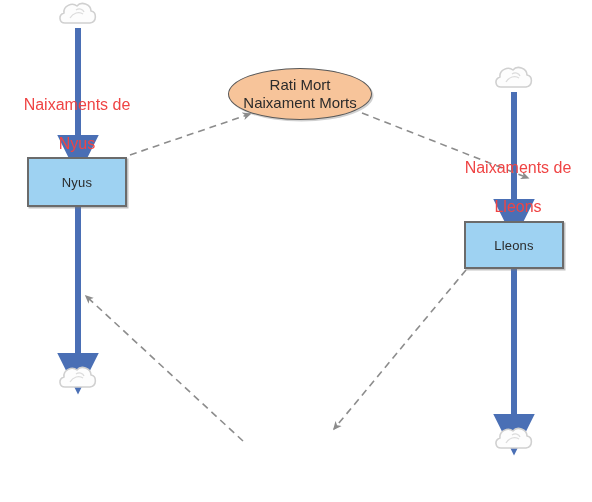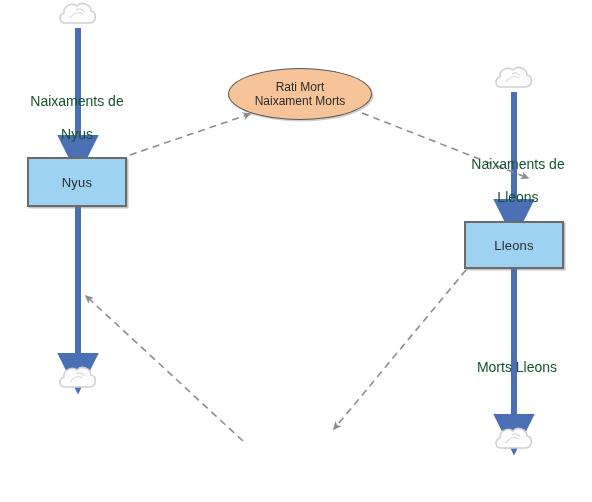--- a/index.html
+++ b/index.html
@@ -40,31 +40,31 @@
     position: absolute;
     box-sizing: border-box;
     background: #f7c49a;
     border: 1.6px solid #595959;
     border-radius: 50%;
     display: flex;
     align-items: center;
     justify-content: center;
     text-align: center;
     font-family: "Liberation Sans", sans-serif;
-    font-size: 12px;
+    font-size: 15px;
     line-height: 1.18;
     color: #2b2b2b;
     box-shadow: 1.5px 1.5px 0 rgba(120,120,120,0.35);
   }
   .flow-label {
     position: absolute;
     font-family: "Liberation Sans", sans-serif;
-    font-size: 14px;
+    font-size: 16px;
     line-height: 1.2;
-    color: #14532d;
+    color: #ef4444;
     text-align: center;
     white-space: pre-line;
     pointer-events: none;
   }
 </style>
 </head>
 <body>
 
 <div id="canvas">
 
@@ -151,17 +151,14 @@
     <span>Naixaments de</span><br>
     <span>Nyus</span>
   </div>
 
 
   <div class="flow-label" style="left:455px; top:139px; width:126px;">
     <span>Naixaments de</span><br>
     <span>Lleons</span>
   </div>
 
-  <div class="flow-label" style="left:459px; top:342px; width:116px;">
-    <span>Morts Lleons</span>
-  </div>
 
 </div>
 
 </body></html>

